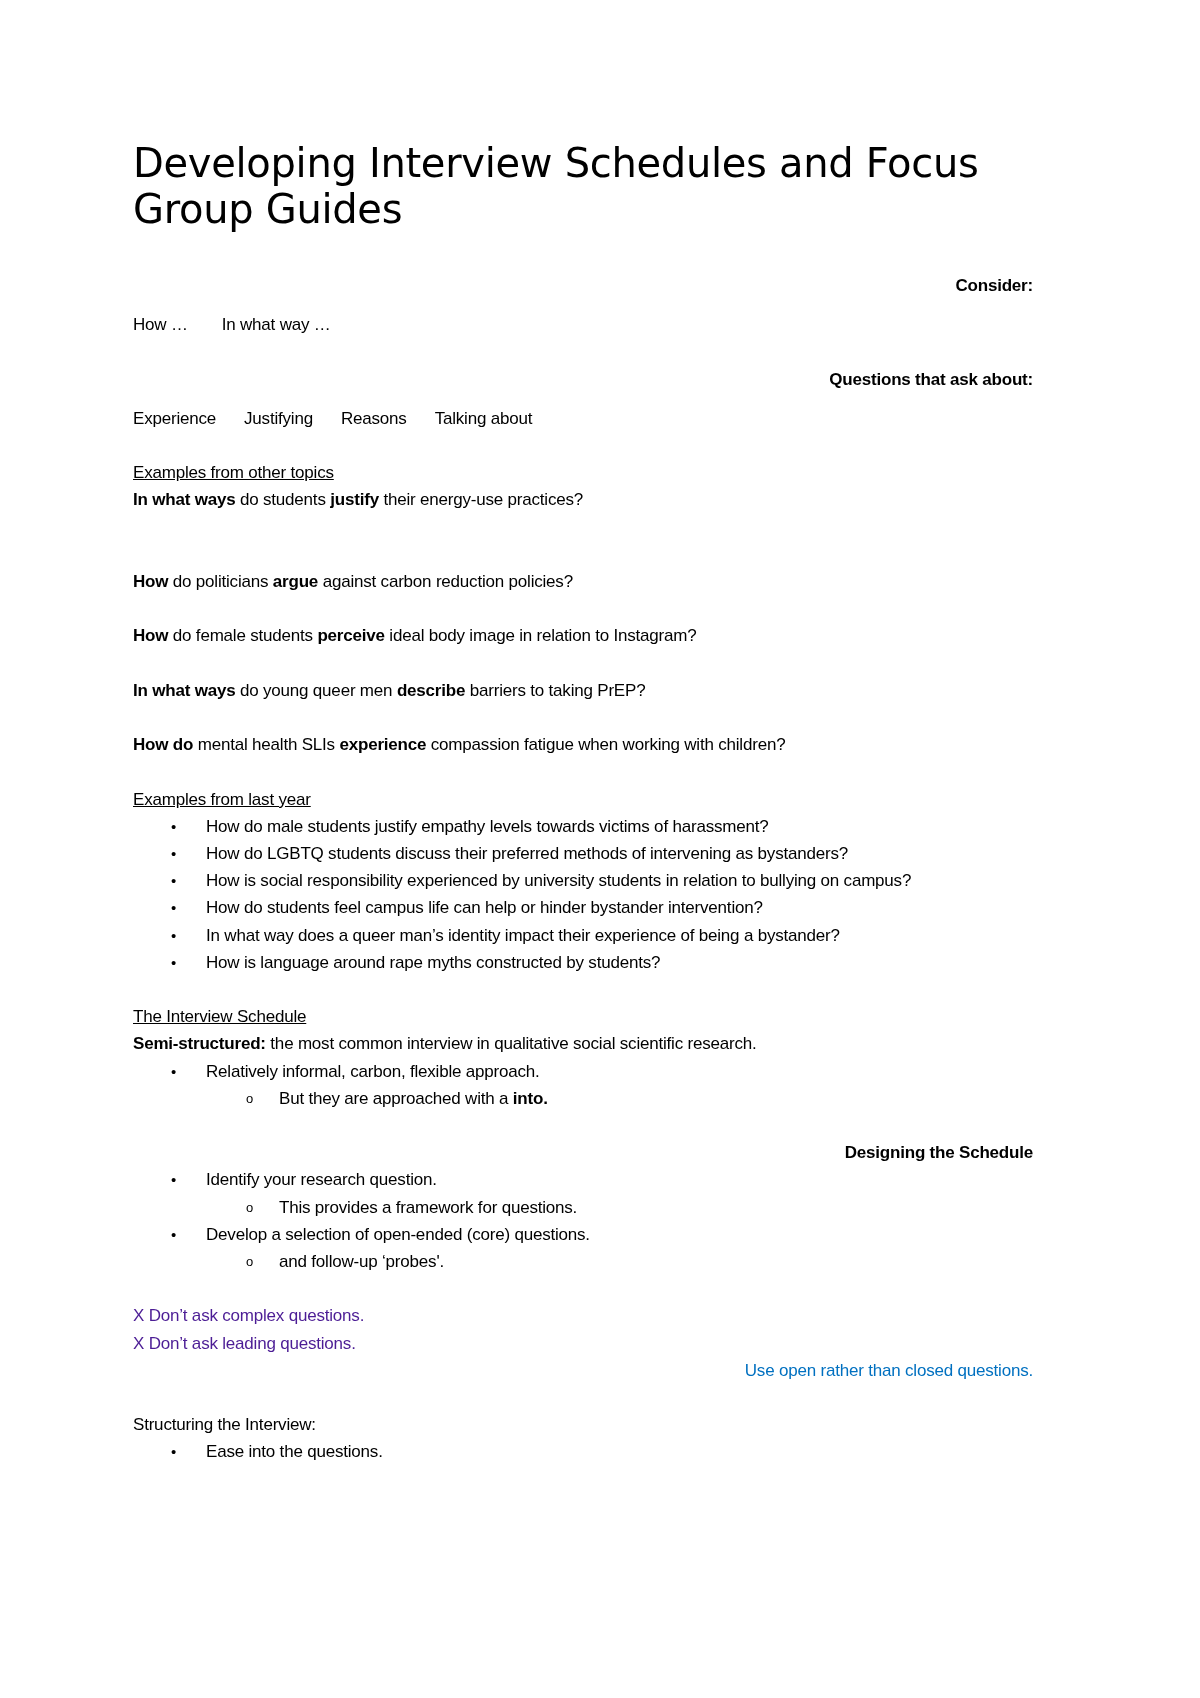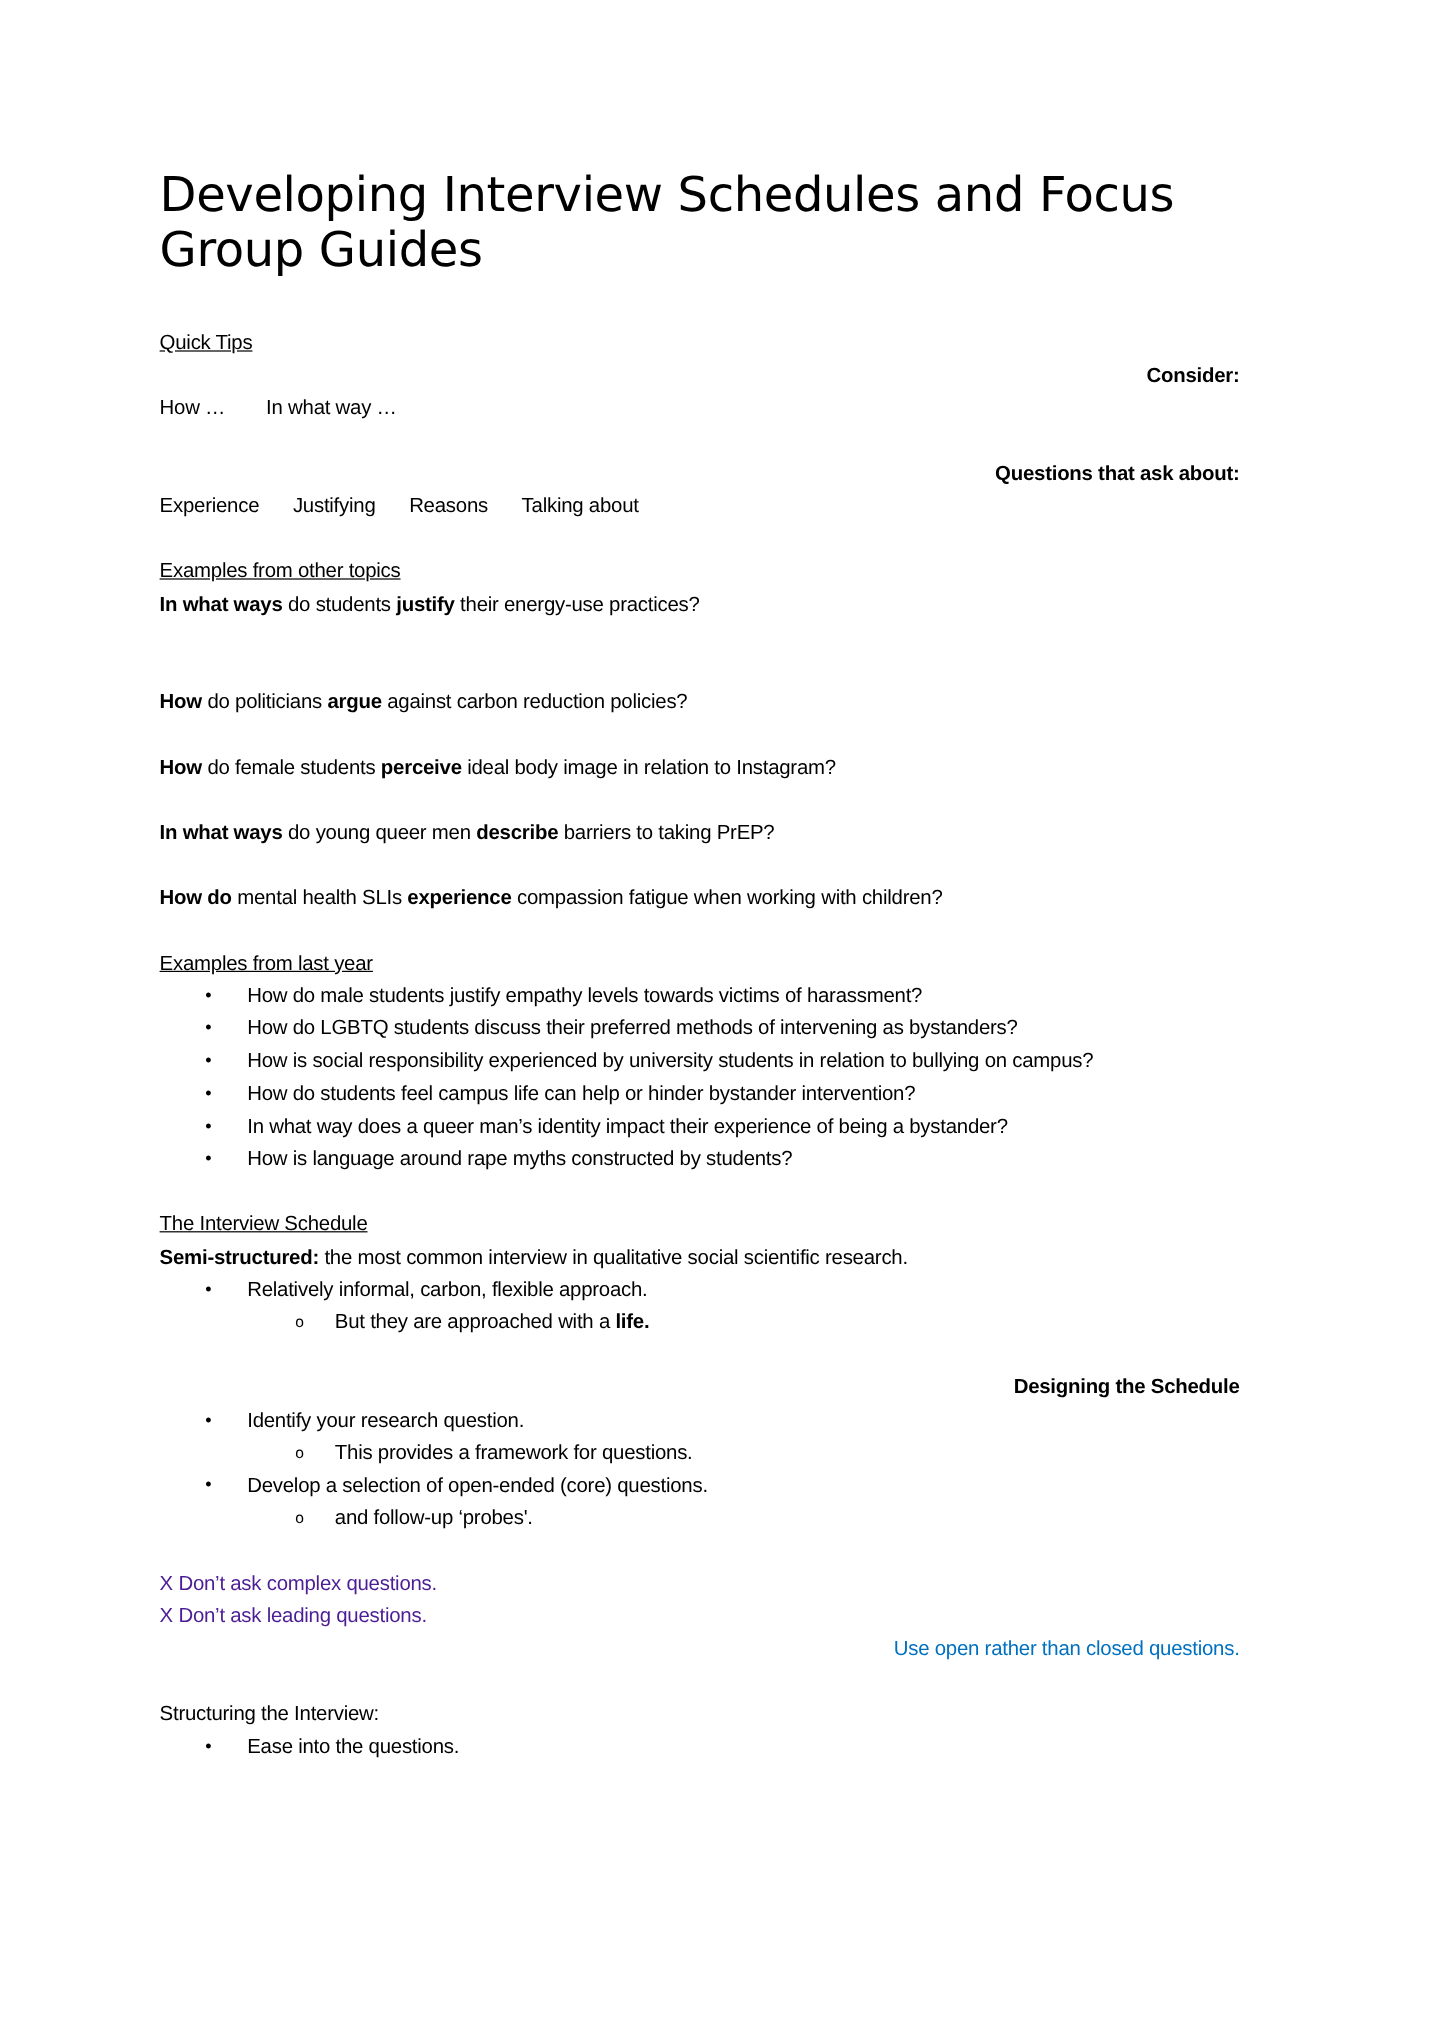--- a/index.html
+++ b/index.html
@@ -37,21 +37,21 @@
     }
     .line {
       display: block;
       min-height: 27.2px;
       white-space: nowrap;
     }
     .blank { height: 27.2px; }
     .u { text-decoration: underline; }
     .b { font-weight: bold; text-align: right; }
     .gap-inline { display: inline-block; }
-    .gap-inline + .gap-inline { margin-left: 28px; }
+    .gap-inline + .gap-inline { margin-left: 28px; margin-top: 12px; }
     .consider-opts .gap-inline + .gap-inline { margin-left: 34px; }
 
     ul.lvl1 {
       list-style: none;
       margin: 0;
       padding: 0;
     }
     ul.lvl1 > li {
       position: relative;
       padding-left: 73px;
@@ -87,21 +87,20 @@
 
 <div class="page">
 
   <h1 class="title">
     <span class="line" style="min-height:46px">Developing Interview Schedules and Focus</span>
     <span class="line" style="min-height:46px">Group Guides</span>
   </h1>
 
   <div class="body-text" style="margin-top:40px;">
 
-    <span class="line u">Quick Tips</span>
     <span class="line b">Consider:</span>
     <span class="line consider-opts">
       <span class="gap-inline">How …</span><span class="gap-inline">In what way …</span>
     </span>
     <div class="blank"></div>
     <span class="line b">Questions that ask about:</span>
     <span class="line">
       <span class="gap-inline">Experience</span><span class="gap-inline">Justifying</span><span class="gap-inline">Reasons</span><span class="gap-inline">Talking about</span>
     </span>
     <div class="blank"></div>
@@ -130,21 +129,21 @@
       <li><span class="bullet">•</span><span>How is language around rape myths constructed by students?</span></li>
     </ul>
     <div class="blank"></div>
 
     <span class="line u">The Interview Schedule</span>
     <span class="line"><span class="b">Semi-structured:</span><span> the most common interview in qualitative social scientific research.</span></span>
     <ul class="lvl1">
       <li><span class="bullet">•</span><span>Relatively informal, carbon, flexible approach.</span></li>
     </ul>
     <ul class="lvl2">
-      <li><span class="bullet">o</span><span>But they are approached with a </span><span class="b">life</span><span class="b">.</span></li>
+      <li><span class="bullet">o</span><span>But they are approached with a </span><span class="b">into</span><span class="b">.</span></li>
     </ul>
     <div class="blank"></div>
 
     <span class="line b">Designing the Schedule</span>
     <ul class="lvl1">
       <li><span class="bullet">•</span><span>Identify your research question.</span></li>
     </ul>
     <ul class="lvl2">
       <li><span class="bullet">o</span><span>This provides a framework for questions.</span></li>
     </ul>

